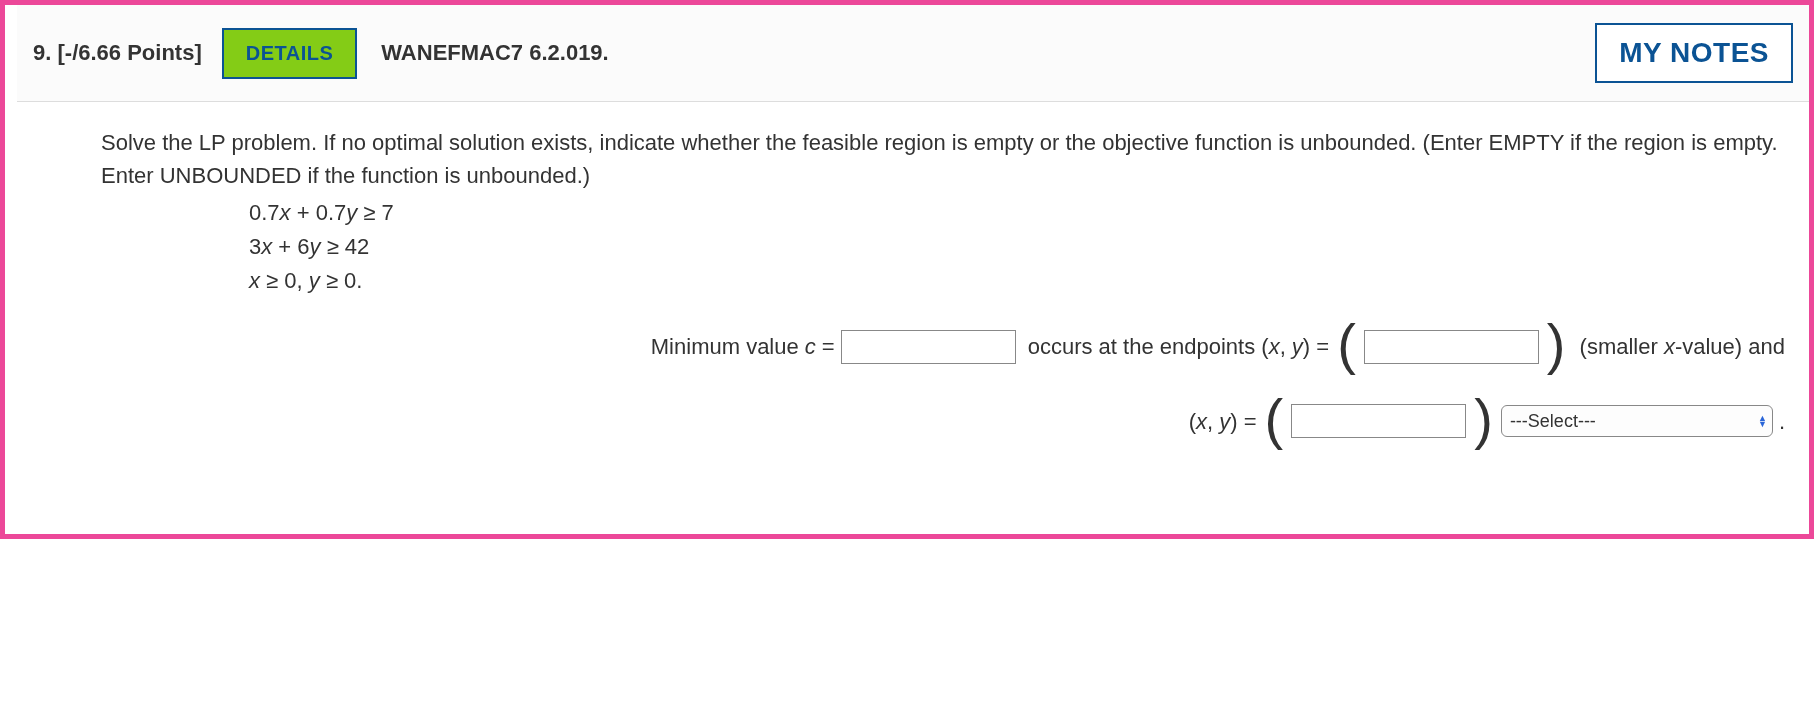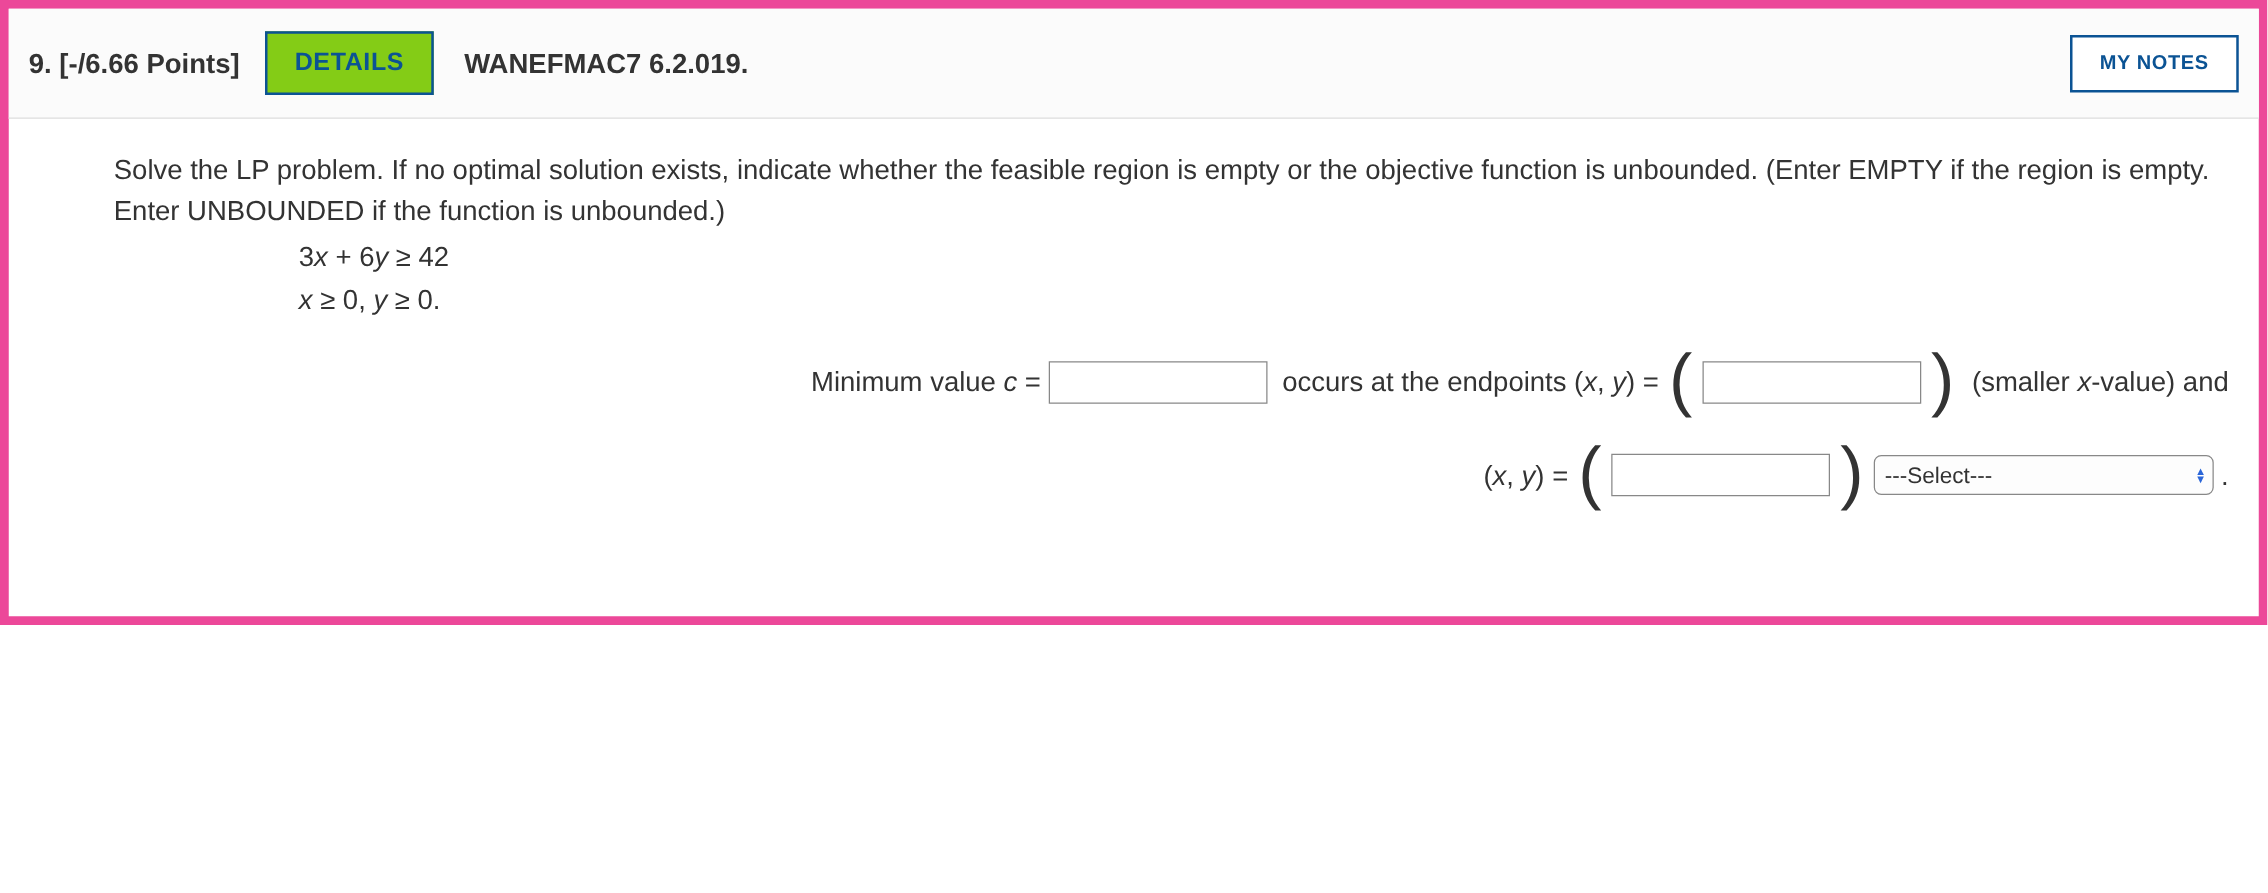--- a/index.html
+++ b/index.html
@@ -6,21 +6,22 @@
   body {
     margin: 0;
     padding: 0;
     font-family: Arial, Helvetica, sans-serif;
     font-size: 21px;
     color: #333;
     background: #fff;
   }
   .container {
     width: 1814px;
-    border: 7px solid #ec4899;
+    border: 5px solid #ec4899;
+    padding-left: 12px;
   }
   .header {
     display: flex;
     align-items: center;
     padding: 18px 16px;
     border-bottom: 1px solid #ddd;
     background: #fbfbfb;
   }
   .qnum {
     font-weight: bold;
@@ -43,21 +44,21 @@
     font-weight: bold;
     font-size: 22px;
     color: #333;
   }
   .spacer { flex: 1; }
   .mynotes-btn {
     border: 2px solid #0b5394;
     color: #0b5394;
     background: #fff;
     font-weight: bold;
-    font-size: 16px;
+    font-size: 28px;
     padding: 12px 22px;
     cursor: pointer;
     letter-spacing: 0.5px;
   }
   .body {
     padding: 24px 24px 60px 84px;
     line-height: 1.5;
     font-size: 22px;
     color: #333;
   }
@@ -136,20 +137,21 @@
     <span class="problem-code">WANEFMAC7 6.2.019.</span>
     <span class="spacer"></span>
     <button class="mynotes-btn">MY NOTES</button>
   </div>
 
   <div class="body">
     <div class="instr">Solve the LP problem. If no optimal solution exists, indicate whether the feasible region is empty or the objective function is unbounded. (Enter EMPTY if the region is empty. Enter UNBOUNDED if the function is unbounded.)</div>
 
 
     <div class="constraints">
+      <div>0.7<span class="var">x</span> + 0.7<span class="var">y</span> ≥ 7</div>
       <div>3<span class="var">x</span> + 6<span class="var">y</span> ≥ 42</div>
       <div><span class="var">x</span> ≥ 0, <span class="var">y</span> ≥ 0.</div>
     </div>
 
     <div class="answers">
 
       <div class="row">
         <span>Minimum value </span>
         <span class="var">c</span>
         <span> = </span>

